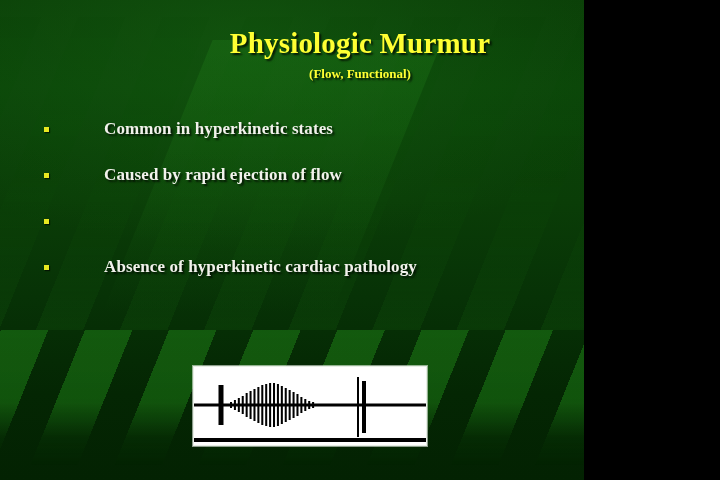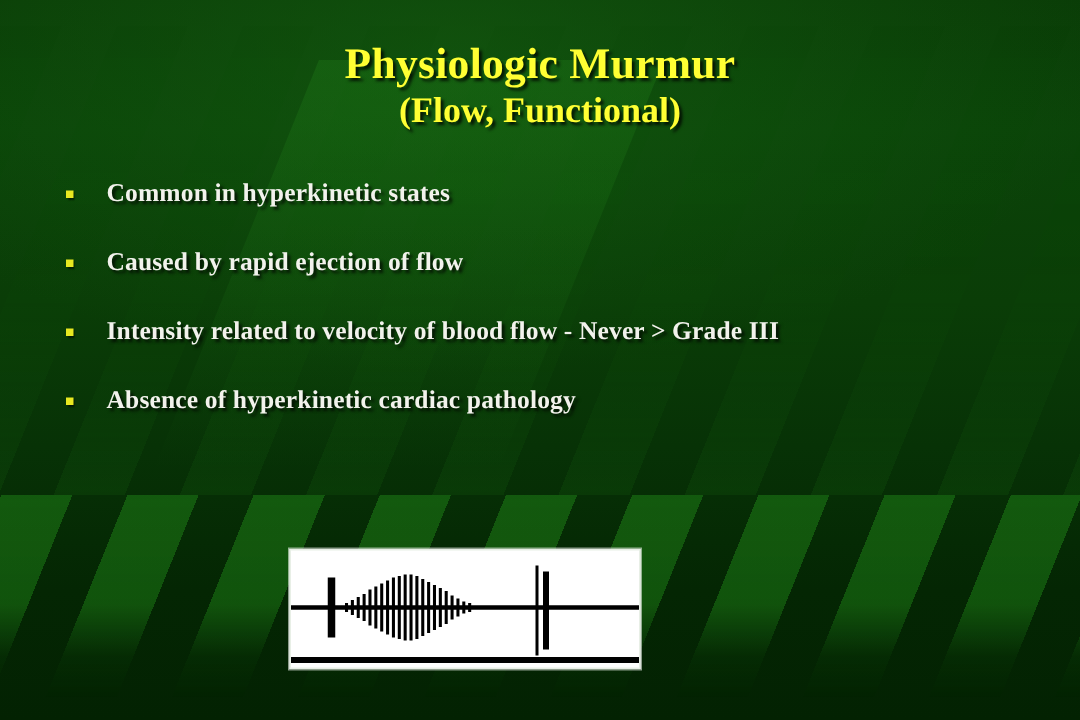--- a/index.html
+++ b/index.html
@@ -3,21 +3,21 @@
 <meta charset="utf-8">
 <title>Physiologic Murmur</title>
 <style>
   html, body {
     margin: 0;
     padding: 0;
     background: #000;
   }
   #slide {
     position: relative;
-    width: 720px;
+    width: 584px;
     height: 480px;
     overflow: hidden;
     font-family: "Liberation Serif", "DejaVu Serif", serif;
     
     background:
       radial-gradient(ellipse 620px 300px at 42% 8%, rgba(22,96,18,0.55) 0%, rgba(22,96,18,0.0) 70%),
       linear-gradient(to bottom,
         #0a3d07 0%,
         #0b4409 18%,
         #0a3d07 42%,
@@ -94,38 +94,39 @@
   .title-main {
     color: #ffff33;
     font-size: 29px;
     font-weight: bold;
     letter-spacing: 0.2px;
     line-height: 34px;
     text-shadow: 2px 2px 2px rgba(0,0,0,0.75);
   }
   .title-sub {
     color: #ffff33;
-    font-size: 24px;
+    font-size: 13px;
     font-weight: bold;
     line-height: 24px;
     margin-top: 2px;
     text-shadow: 2px 2px 2px rgba(0,0,0,0.75);
   }
 
   
   .bullets {
     position: absolute;
     left: 38px;
     top: 118px;
     width: 660px;
   }
   .bullet-row {
     display: flex;
     align-items: flex-start;
     height: 46px;
+    gap: 33px;
   }
   .bullet-dot {
     flex: 0 0 auto;
     width: 5px;
     height: 5px;
     background: #e8e821;
     margin-top: 9px;
     margin-right: 22px;
     margin-left: 6px;
     box-shadow: 1px 1px 1px rgba(0,0,0,0.6);
@@ -187,21 +188,20 @@
     </div>
 
     <div class="bullet-row">
       <span class="bullet-dot"></span>
       <span class="bullet-text"><span>Caused by rapid ejection of flow</span></span>
     </div>
 
 
     <div class="bullet-row">
       <span class="bullet-dot"></span>
-      <span class="bullet-text"><span>Intensity related to velocity of blood flow - Never &gt; Grade III</span></span>
     </div>
 
     <div class="bullet-row">
       <span class="bullet-dot"></span>
       <span class="bullet-text"><span>Absence of hyperkinetic cardiac pathology</span></span>
     </div>
 
   </div>
 
   <div class="phono-figure">

